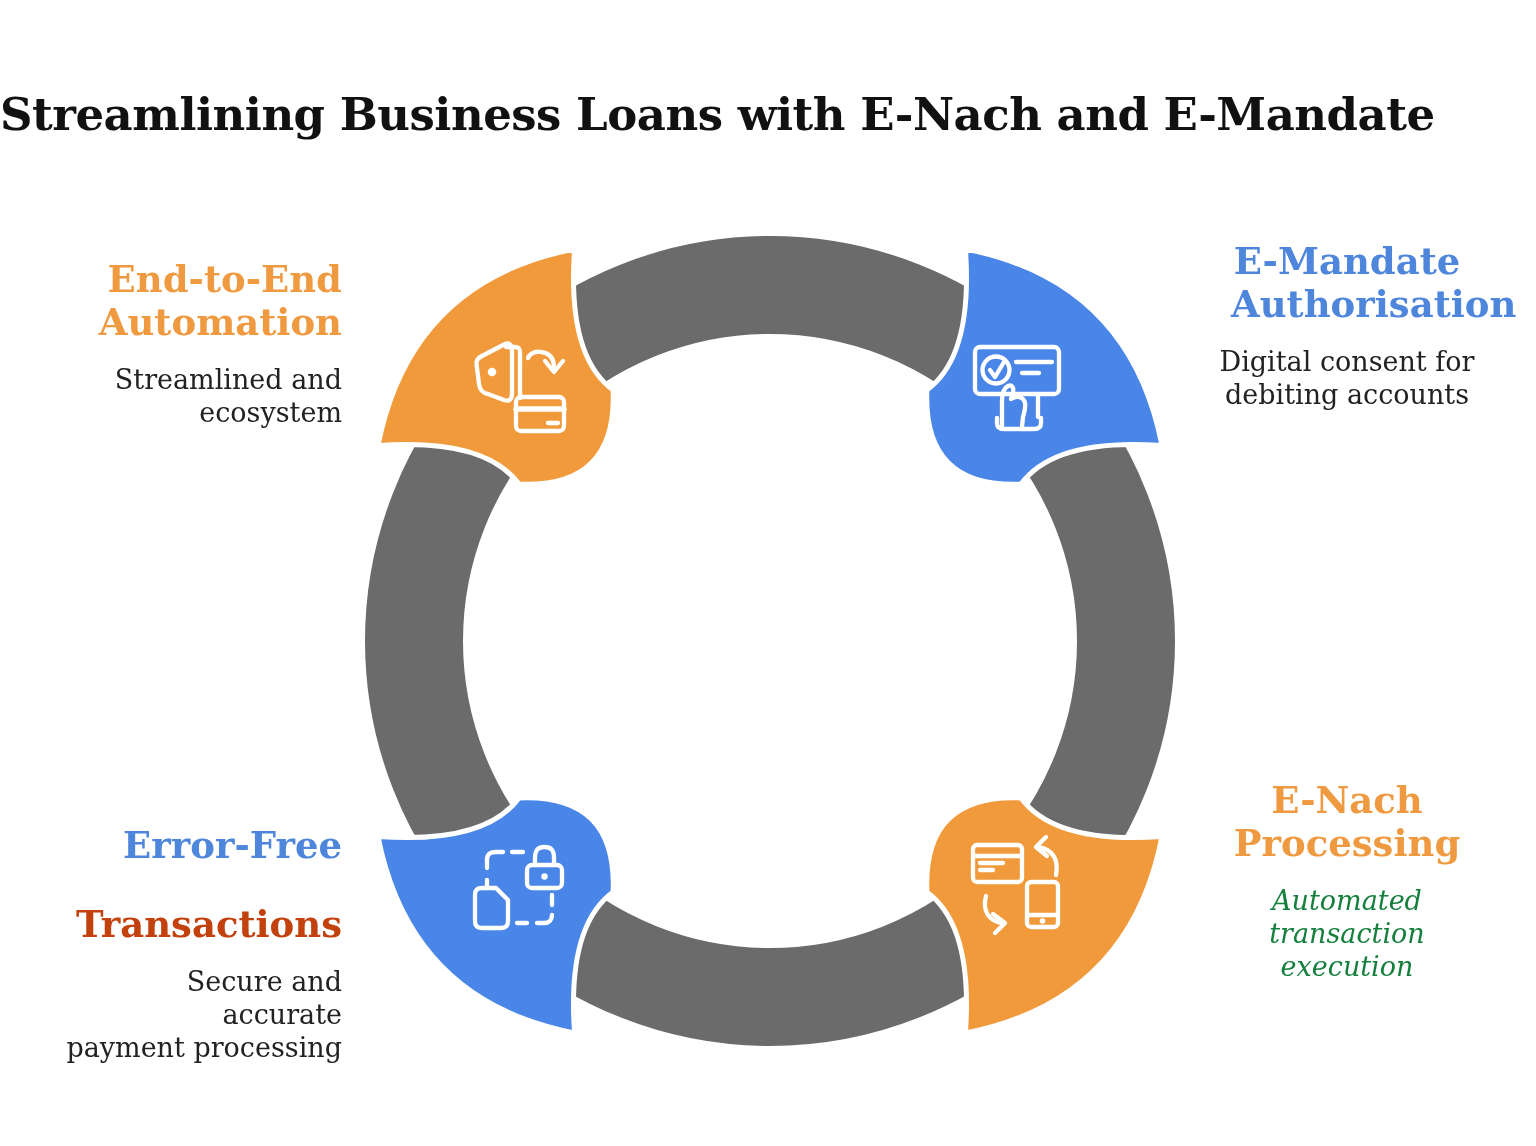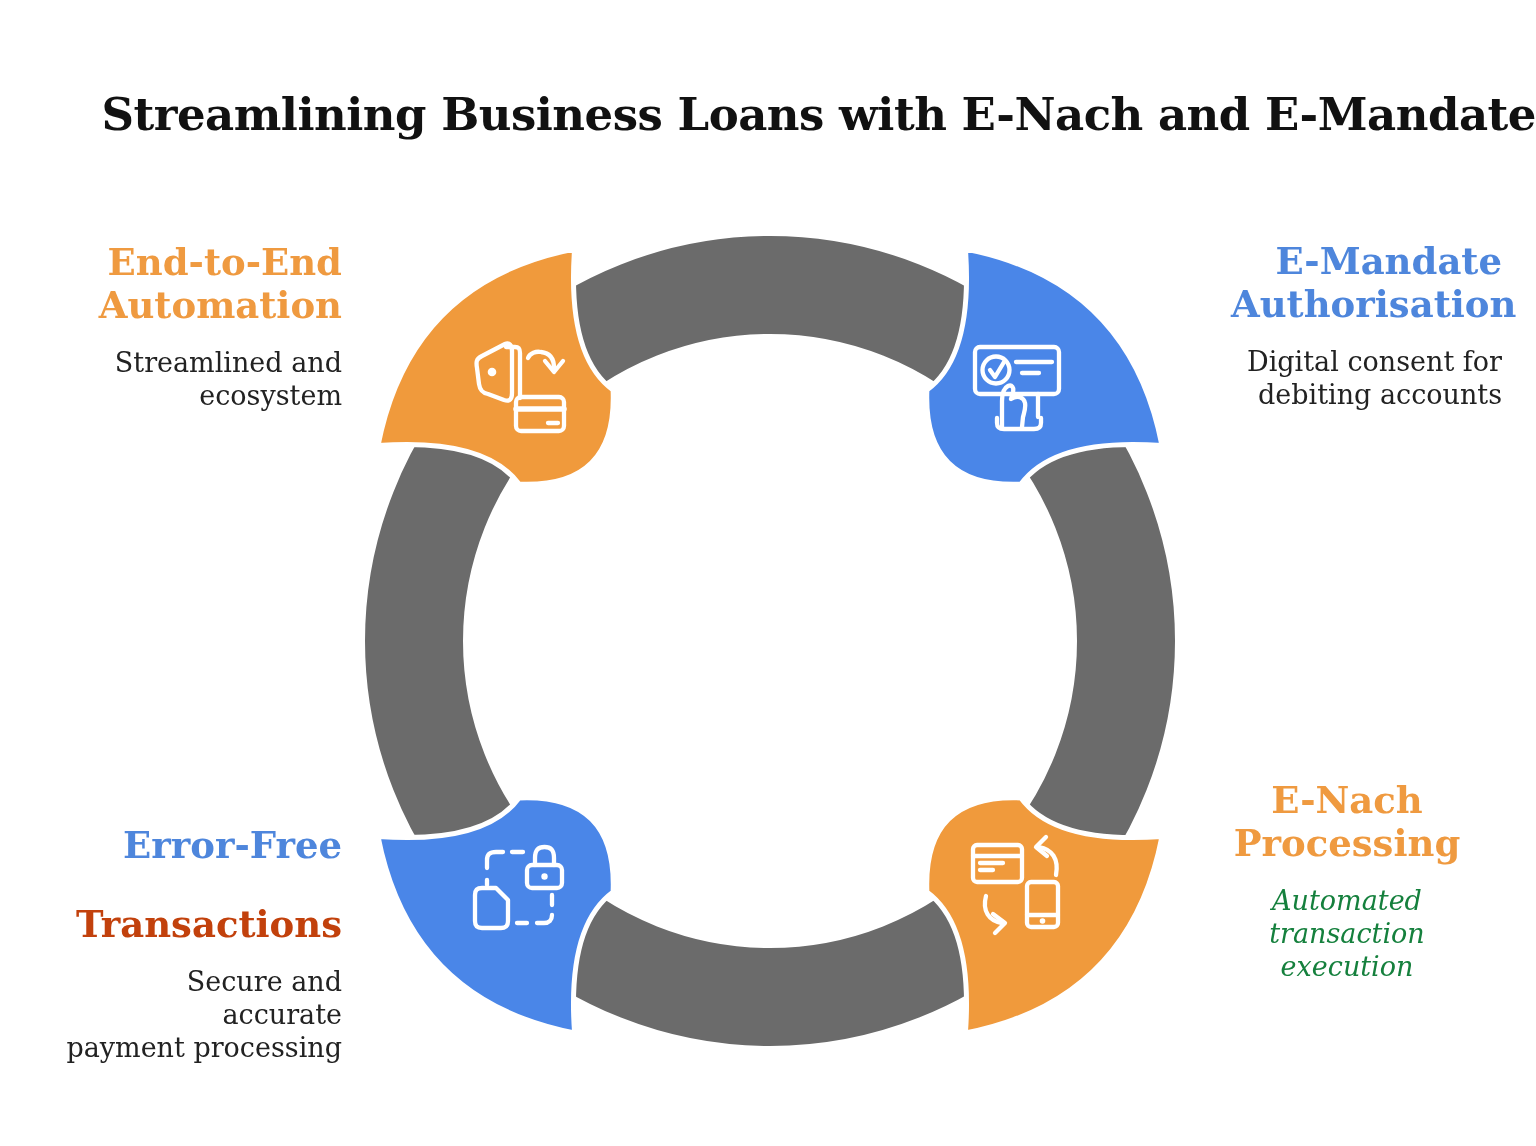--- a/index.html
+++ b/index.html
@@ -1,23 +1,23 @@
 <!DOCTYPE html>
 <html><head>
 <meta charset="utf-8">
 <style>
   html,body{margin:0;padding:0;background:#ffffff;}
   body{width:1536px;height:1146px;position:relative;overflow:hidden;
        font-family:"DejaVu Serif","Liberation Serif",serif;}
-  .page-title{position:absolute;left:0;right:0;top:88px;text-align:right;
+  .page-title{position:absolute;left:0;right:0;top:88px;text-align:left;
        font-size:45px;font-weight:700;letter-spacing:-0.5px;margin:0;}
   #ring-layer{position:absolute;left:0;top:0;}
   .label-block{position:absolute;}
-  .label-block.tl{left:60px;width:282px;top:241px;text-align:right;}
-  .label-block.tr{left:1192px;width:310px;top:240px;text-align:right;}
+  .label-block.tl{left:60px;width:282px;top:258px;text-align:right;}
+  .label-block.tr{left:1192px;width:310px;top:240px;text-align:center;}
   .label-block.br{left:1192px;width:310px;top:779px;text-align:center;}
   .label-block.bl{left:60px;width:282px;top:824px;text-align:right;}
   .heading-line{font-size:37px;font-weight:700;line-height:1.16;}
   .desc{margin-top:20px;font-size:27px;line-height:1.22;color:#222222;}
 </style>
 </head>
 <body>
 
 <h1 class="page-title" style="color: rgb(17, 17, 17);">Streamlining Business Loans with E-Nach and E-Mandate</h1>
 

